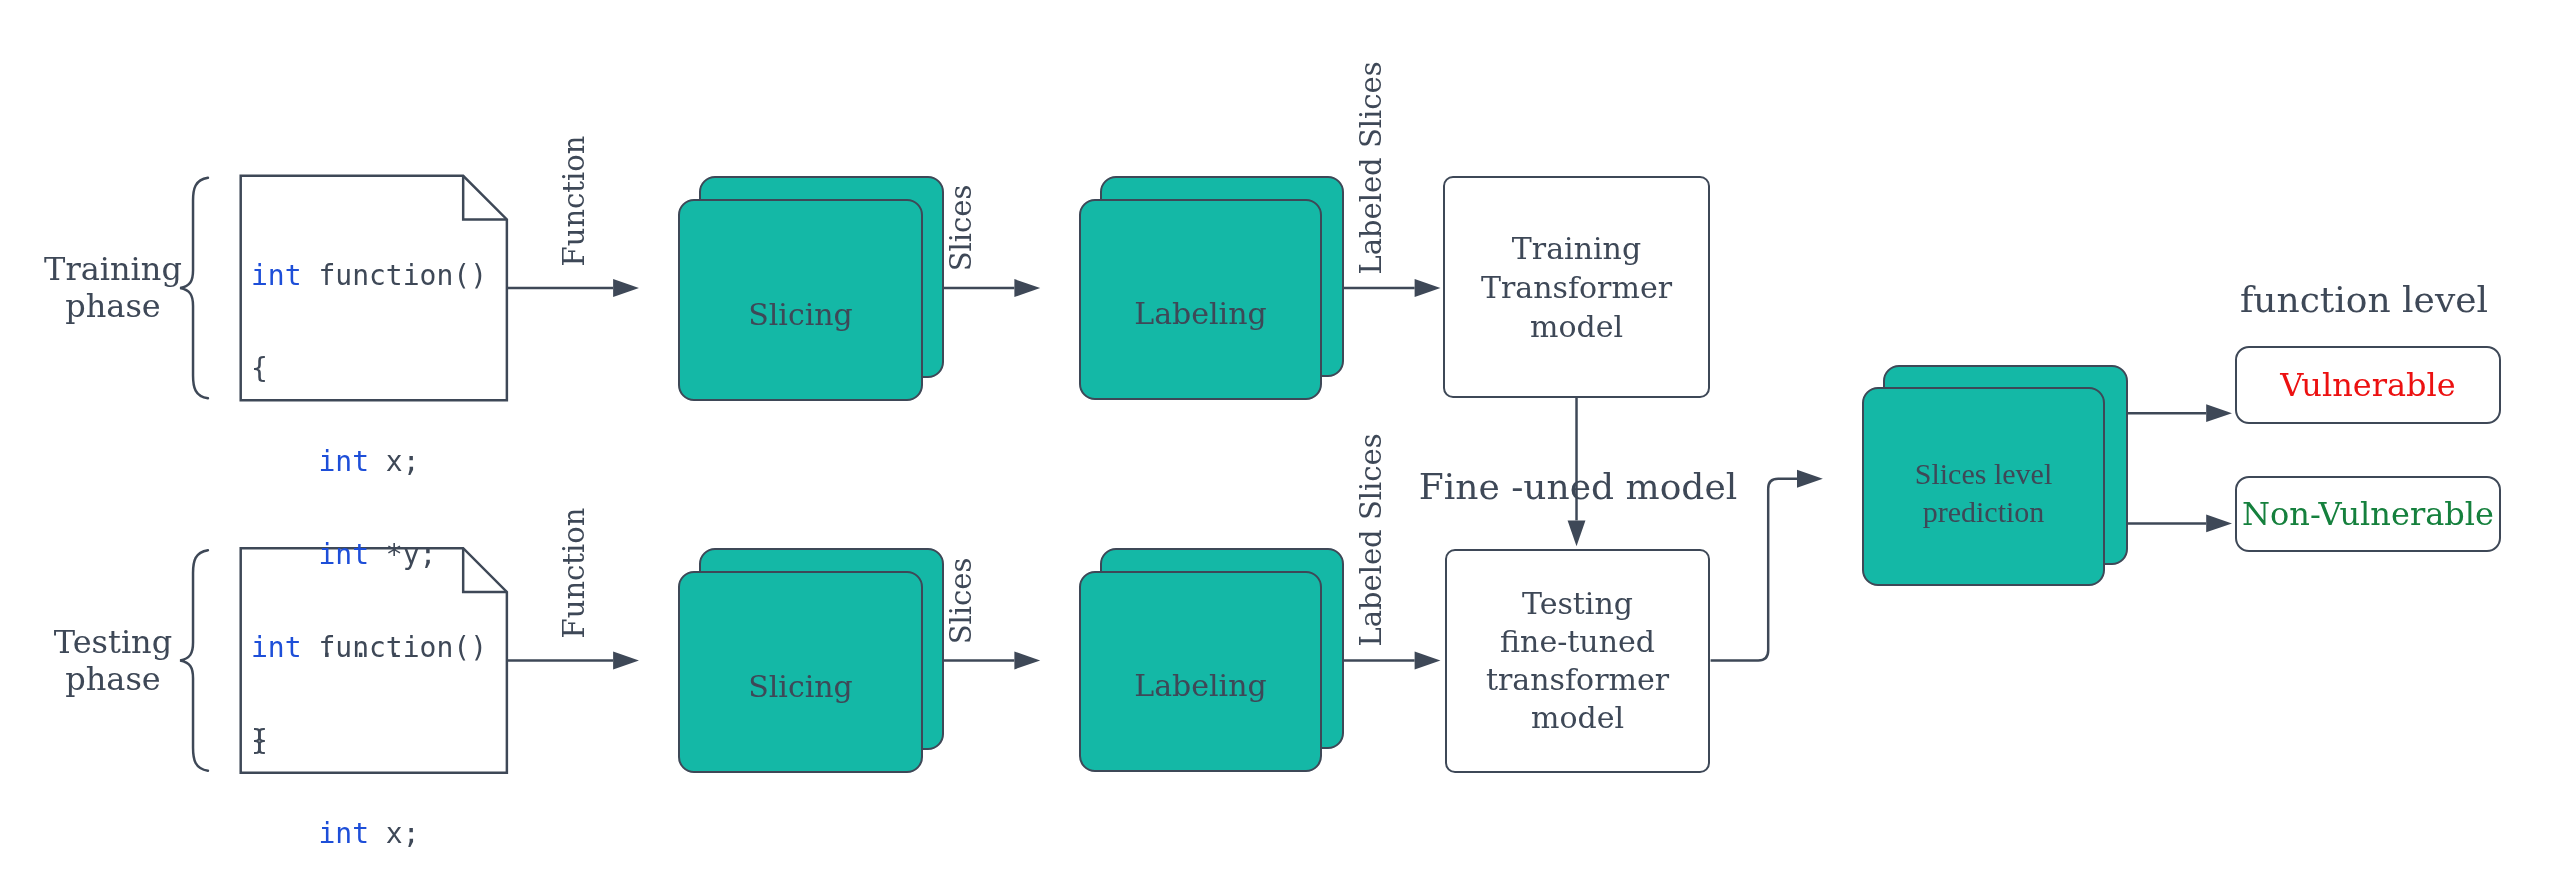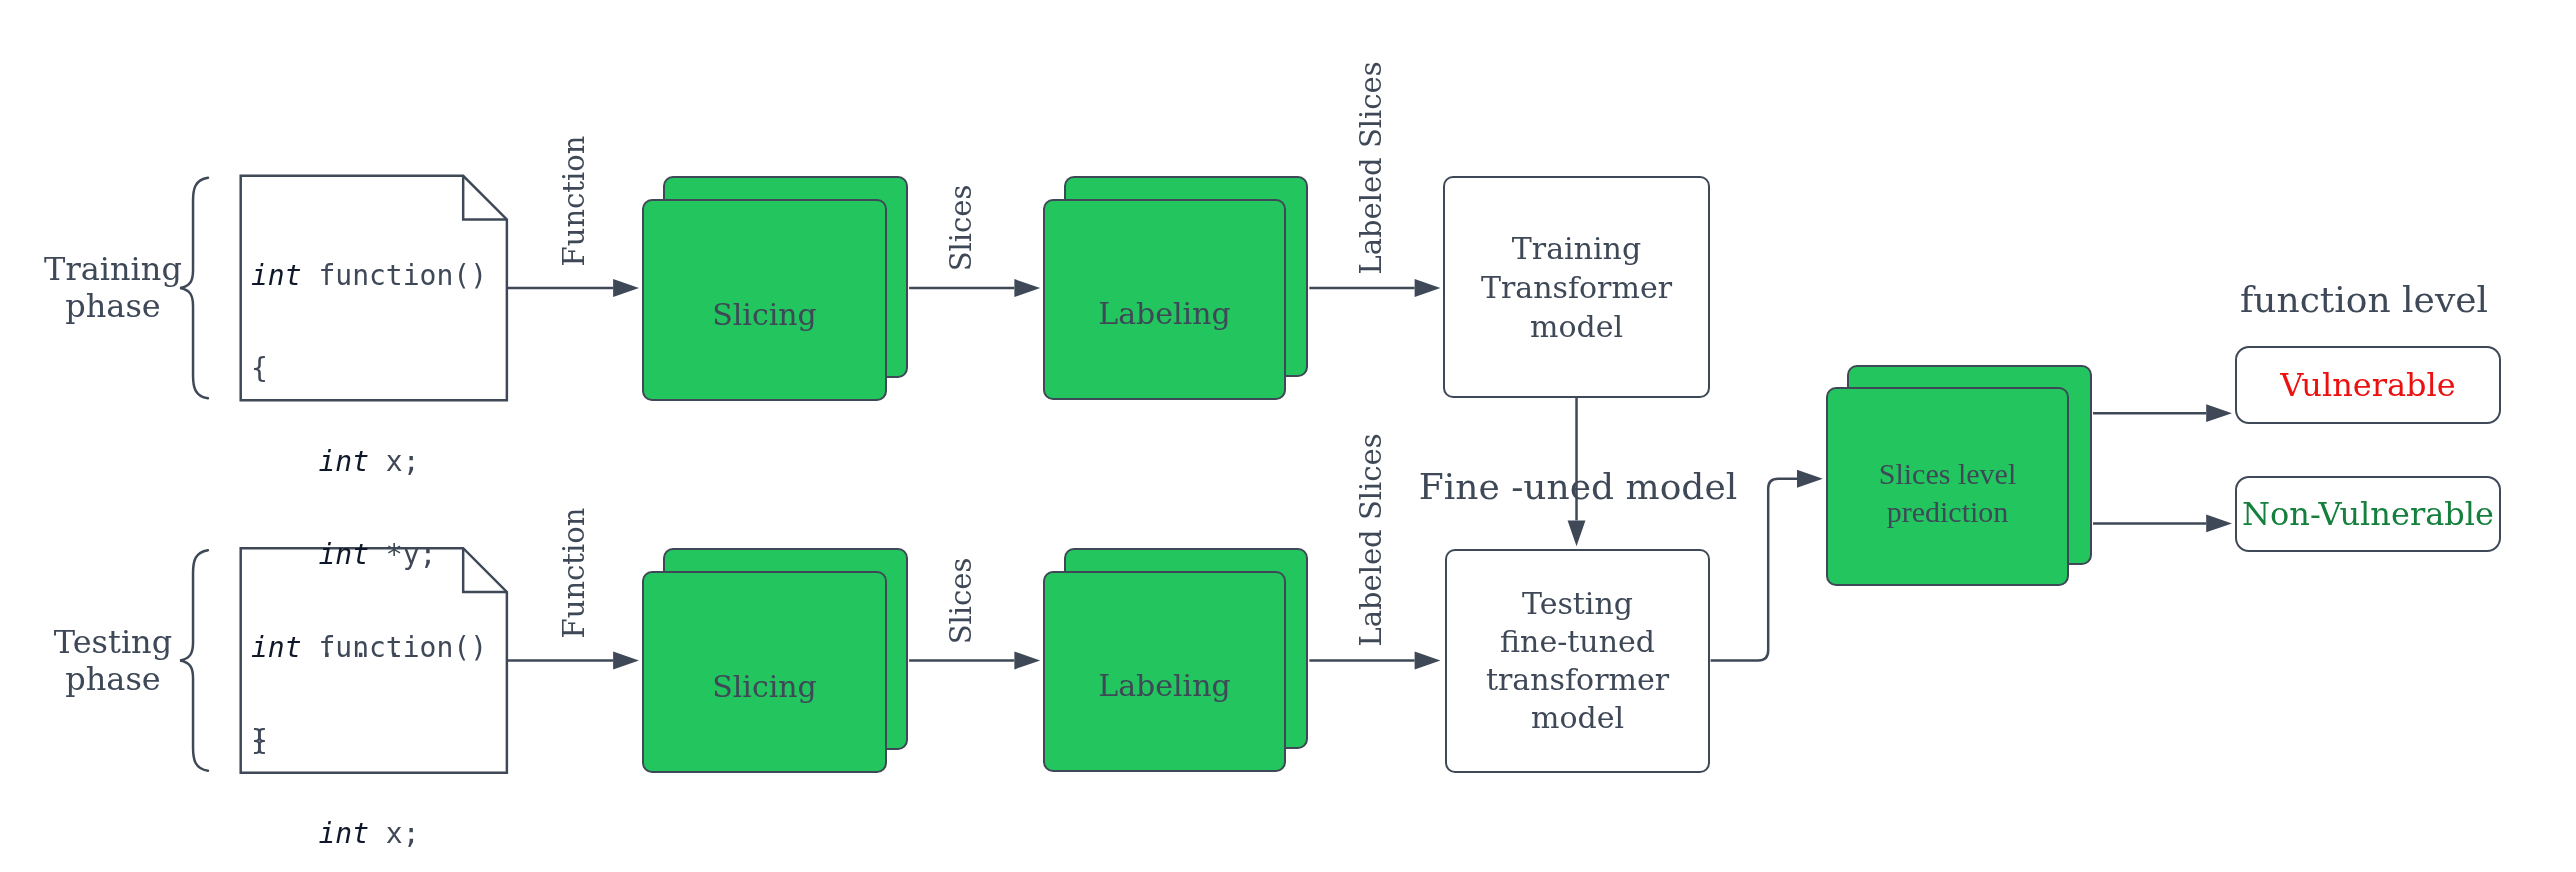--- a/index.html
+++ b/index.html
@@ -7,25 +7,26 @@
     position:relative;
     width:2576px;height:872px;
     background:#ffffff;
     font-family:"DejaVu Serif", serif;
     color:#3e4857;
     overflow:hidden;
   }
   #wires{position:absolute;left:0;top:0;z-index:1;}
   .card{
     position:absolute;
-    background:#22c55e;
+    background:#14b8a6;
     border:2.5px solid #3e4857;
-    border-radius:10px;
+    border-radius:16px;
     box-sizing:border-box;
     z-index:2;
+    margin-left:36px;
   }
   .card.front{
     display:flex;align-items:center;justify-content:center;
     font-size:30px;
     z-index:3;
   }
   .stack-label{transform:translateY(14px);}
   .pred-label{transform:translateY(6px);text-align:center;line-height:38px;}
   .model-box{
     position:absolute;
@@ -66,21 +67,21 @@
     font-size:36px;white-space:nowrap;z-index:3;
   }
   .code{
     position:absolute;
     font-family:"DejaVu Sans Mono", monospace;
     font-size:28px;line-height:31px;
     white-space:pre;
     color:#3e4857;
     z-index:3;
   }
-  .code .kw{color:#0f172a;font-style:italic;}
+  .code .kw{color:#1d4ed8;}
 </style>
 </head>
 <body>
 
 <div id="canvas">
 
   <svg id="wires" width="2576" height="872" viewBox="0 0 2593 878">
     <g fill="none" stroke="#3e4857" stroke-width="2.5">
 
       <path d="M209,179 C196,181 194,190 194,202 L194,272 C194,283 191,288 181,290 C191,292 194,297 194,308 L194,378 C194,390 196,399 209,401" stroke-linecap="round"></path>

